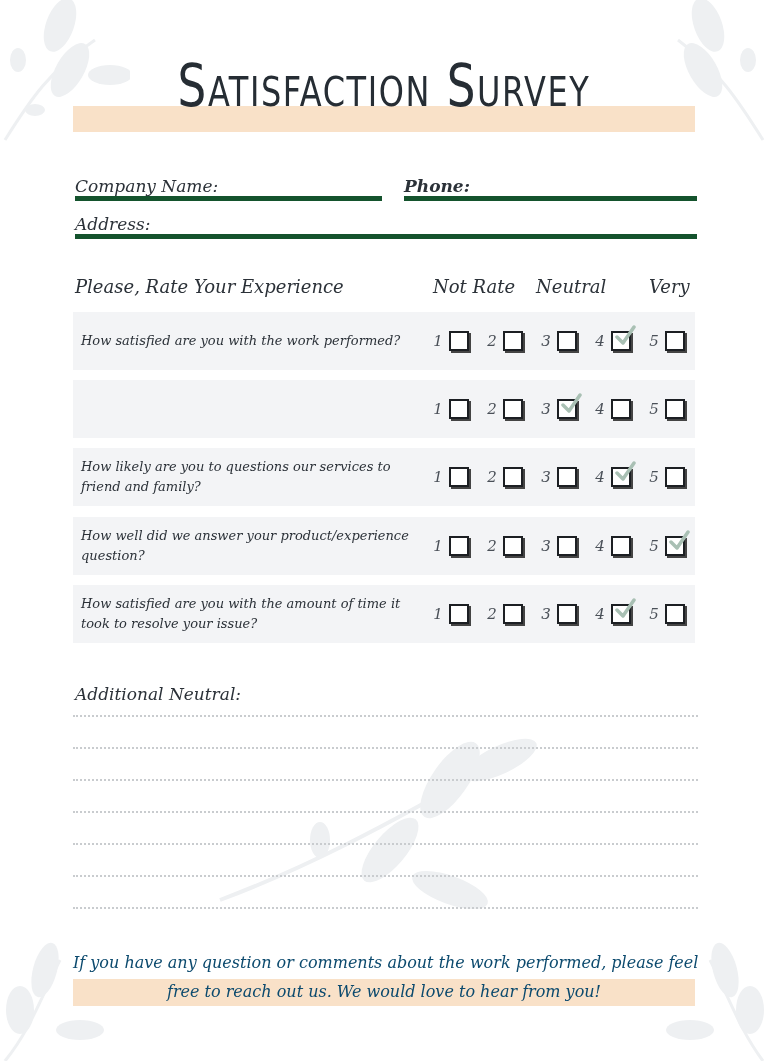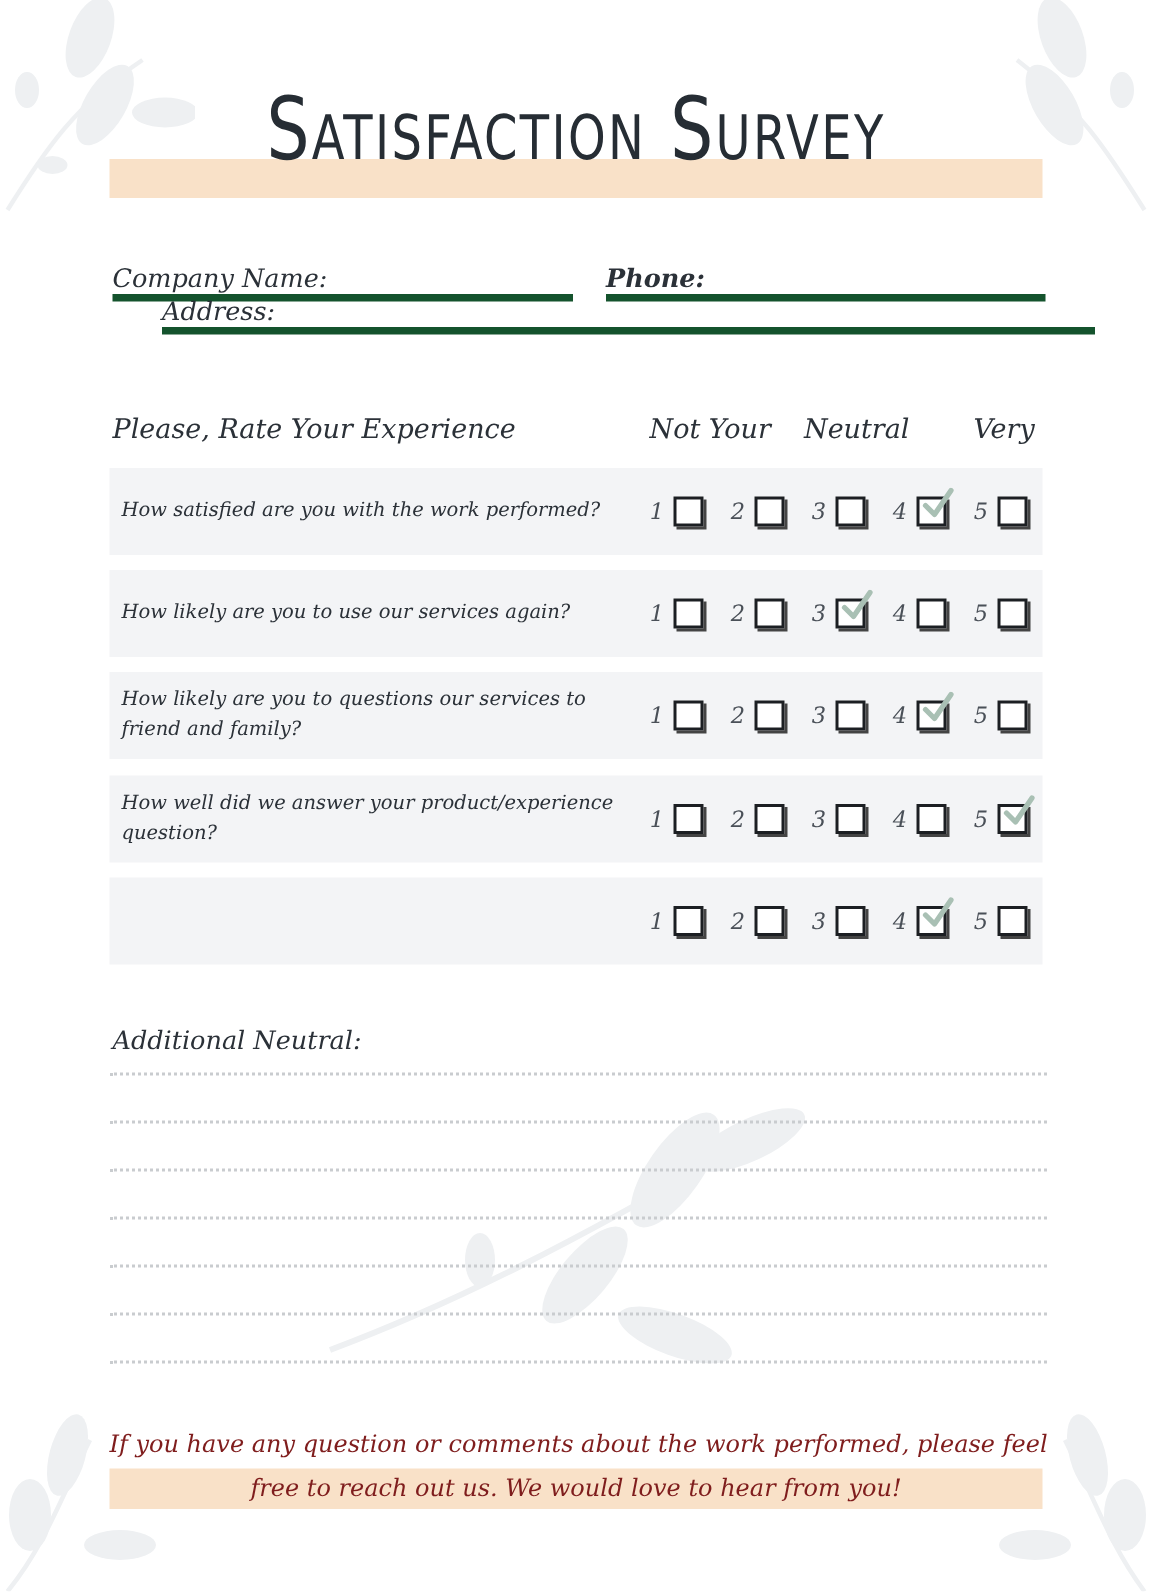--- a/index.html
+++ b/index.html
@@ -19,21 +19,21 @@
        font-family:"DejaVu Serif", serif; font-style:italic; font-size:13px; line-height:20px; color:#2b3138; }
   .opts { position:absolute; left:358px; top:0; height:58px; display:flex; align-items:center; }
   .opt { display:flex; align-items:center; margin-right:8px; width:46px; }
   .num { font-family:"DejaVu Serif", serif; font-style:italic; font-size:15px; color:#4a5058; width:14px; text-align:center; margin-right:4px; }
   .box { position:relative; width:16px; height:16px; border:2px solid #1c1f23; background:#fff; box-shadow:2px 2px 0 #444; }
   .check { position:absolute; left:1px; top:-8px; width:22px; height:22px; }
   .comments-label { position:absolute; left:75px; top:684px; }
   .dots { position:absolute; left:73px; width:625px; border-top:2px dotted #c9cccf; height:0; }
   .footer-band { position:absolute; left:73px; top:979px; width:622px; height:27px; background:#f9e1c8; }
   .footer-text { position:absolute; left:73px; width:622px; text-align:center;
-                 font-family:"DejaVu Serif", serif; font-style:italic; font-size:16px; color:#7f1d1d; white-space:nowrap; }
+                 font-family:"DejaVu Serif", serif; font-style:italic; font-size:16px; color:#0c4a6e; white-space:nowrap; }
 </style>
 </head>
 <body>
 
 <svg class="leaf" style="left:0;top:0" width="130" height="150" viewBox="0 0 130 150">
   <path d="M5 140 C30 100 50 70 95 40" stroke="#eef0f2" stroke-width="3" fill="none"></path>
   <ellipse cx="60" cy="25" rx="14" ry="28" transform="rotate(20 60 25)"></ellipse>
   <ellipse cx="70" cy="70" rx="14" ry="30" transform="rotate(30 70 70)"></ellipse>
   <ellipse cx="110" cy="75" rx="22" ry="10"></ellipse>
   <ellipse cx="18" cy="60" rx="8" ry="12"></ellipse>
@@ -72,27 +72,27 @@
 </div>
 
 <div class="field" style="left:75px;top:170px;width:307px;">
   <span class="label">Company Name:</span>
   <span class="label" style="margin-left:8px;flex:1"></span>
 </div>
 <div class="field" style="left:404px;top:170px;width:293px;font-weight:bold;">
   <span class="label">Phone:</span>
   <span class="label" style="margin-left:8px;flex:1"></span>
 </div>
-<div class="field" style="left:75px;top:192px;width:622px;margin-left:33px;">
+<div class="field" style="left:75px;top:208px;width:622px;">
   <span class="label">Address:</span>
   <span class="label" style="margin-left:8px;flex:1"></span>
 </div>
 
 <div class="rate-head" style="left:75px;">Please, Rate Your Experience</div>
-<div class="rate-head" style="left:433px;">Not Your</div>
+<div class="rate-head" style="left:433px;">Not Rate</div>
 <div class="rate-head" style="left:536px;">Neutral</div>
 <div class="rate-head" style="left:649px;">Very</div>
 
 <div id="rows">
     <div class="row" style="top: 312px;">
       <div class="q">How satisfied are you with the work performed?</div>
       <div class="opts">
         <div class="opt">
           <span class="num">1</span>
           <span class="box"></span>
@@ -113,21 +113,20 @@
             </svg>
           </span>
         </div>
         <div class="opt">
           <span class="num">5</span>
           <span class="box"></span>
         </div>
       </div>
     </div>
     <div class="row" style="top: 380px;">
-      <div class="q">How likely are you to use our services again?</div>
       <div class="opts">
         <div class="opt">
           <span class="num">1</span>
           <span class="box"></span>
         </div>
         <div class="opt">
           <span class="num">2</span>
           <span class="box"></span>
         </div>
         <div class="opt">
@@ -200,20 +199,21 @@
           <span class="num">5</span>
           <span class="box">
             <svg class="check" viewBox="0 0 22 22">
               <path d="M3 12 L9 18 L20 2" stroke="#a9c0b4" stroke-width="3.5" fill="none" stroke-linecap="round" stroke-linejoin="round"></path>
             </svg>
           </span>
         </div>
       </div>
     </div>
     <div class="row" style="top: 585px;">
+      <div class="q">How satisfied are you with the amount of time it took to resolve your issue?</div>
       <div class="opts">
         <div class="opt">
           <span class="num">1</span>
           <span class="box"></span>
         </div>
         <div class="opt">
           <span class="num">2</span>
           <span class="box"></span>
         </div>
         <div class="opt">

